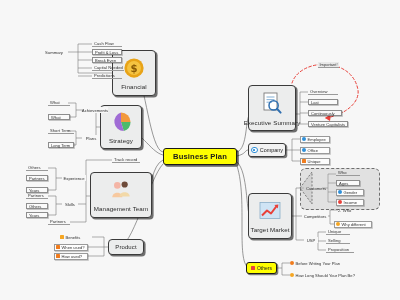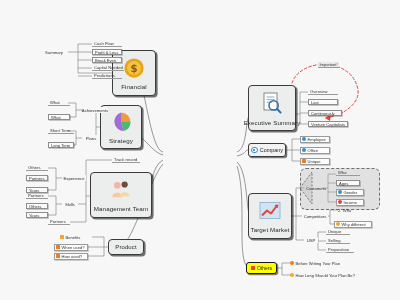--- a/index.html
+++ b/index.html
@@ -243,20 +243,23 @@
     </g>
 
     <g>
       <path d="M292,83 C300,58 352,56 358,90 C360,104 342,116 325,118" stroke="#e8413a" stroke-width="1" fill="none" stroke-dasharray="2.6,2.2" stroke-linecap="round"></path>
       <path d="M325,118 L331,114 L330,121 Z" fill="#e8413a"></path>
     </g>
   </svg>
 
   <div class="impflag" style="left:318px;top:62px;">Important!</div>
 
+  <div class="node root" style="left:163px;top:148px;width:74px;height:17px;">
+    <span>Business Plan</span>
+  </div>
 
   <div class="node mainnode" style="left:112px;top:50px;width:44px;height:46px;">
     <span class="glyph">
       <svg width="22" height="22" viewBox="0 0 24 24">
         <circle cx="12" cy="12" r="10.5" fill="#e8a317"></circle>
         <circle cx="12" cy="12" r="7.6" fill="#f6c council" style="fill:#f5c341"></circle>
         <text x="12" y="16.4" font-size="11" font-weight="bold" text-anchor="middle" fill="#8a5a06" font-family="DejaVu Sans, sans-serif">$</text>
       </svg>
     </span>
     <span class="caption">Financial</span>

